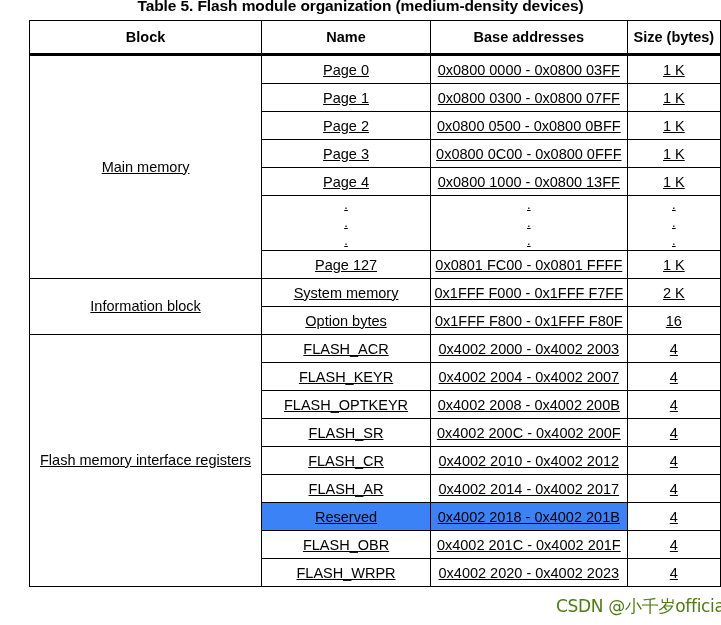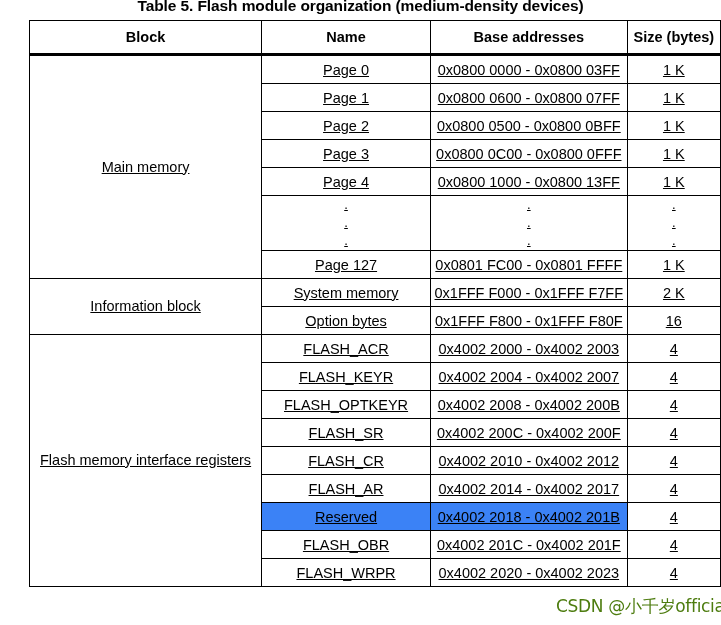--- a/index.html
+++ b/index.html
@@ -61,21 +61,21 @@
   <tbody>
 
     <tr>
       <td rowspan="7" class="block-cell">Main memory</td>
       <td>Page 0</td>
       <td>0x0800 0000 - 0x0800 03FF</td>
       <td>1 K</td>
     </tr>
     <tr>
       <td>Page 1</td>
-      <td>0x0800 0600 - 0x0800 07FF</td>
+      <td>0x0800 0300 - 0x0800 07FF</td>
       <td>1 K</td>
     </tr>
     <tr>
       <td>Page 2</td>
       <td>0x0800 0500 - 0x0800 0BFF</td>
       <td>1 K</td>
     </tr>
     <tr>
       <td>Page 3</td>
       <td>0x0800 0C00 - 0x0800 0FFF</td>

